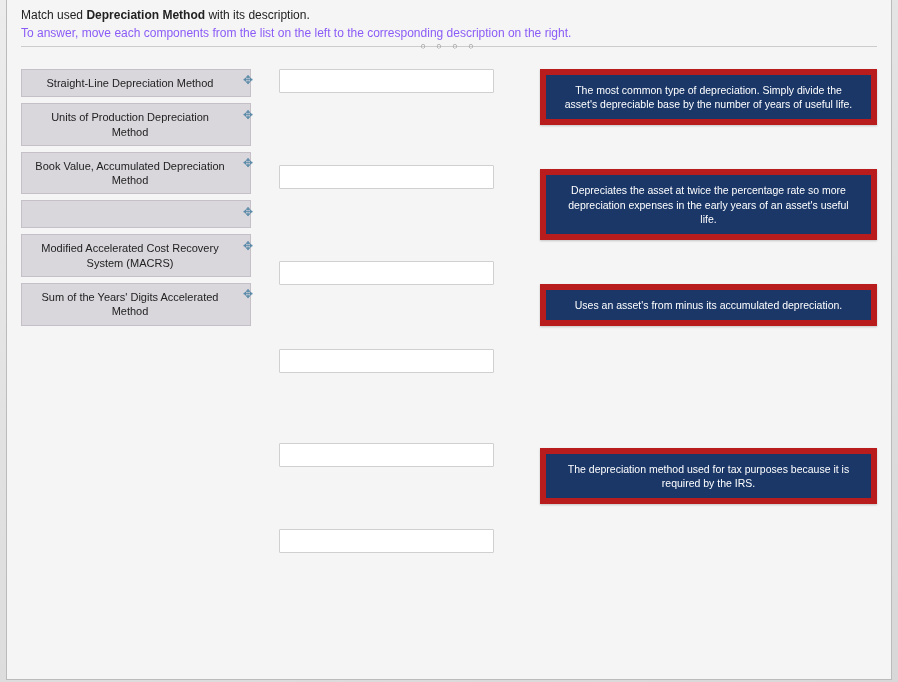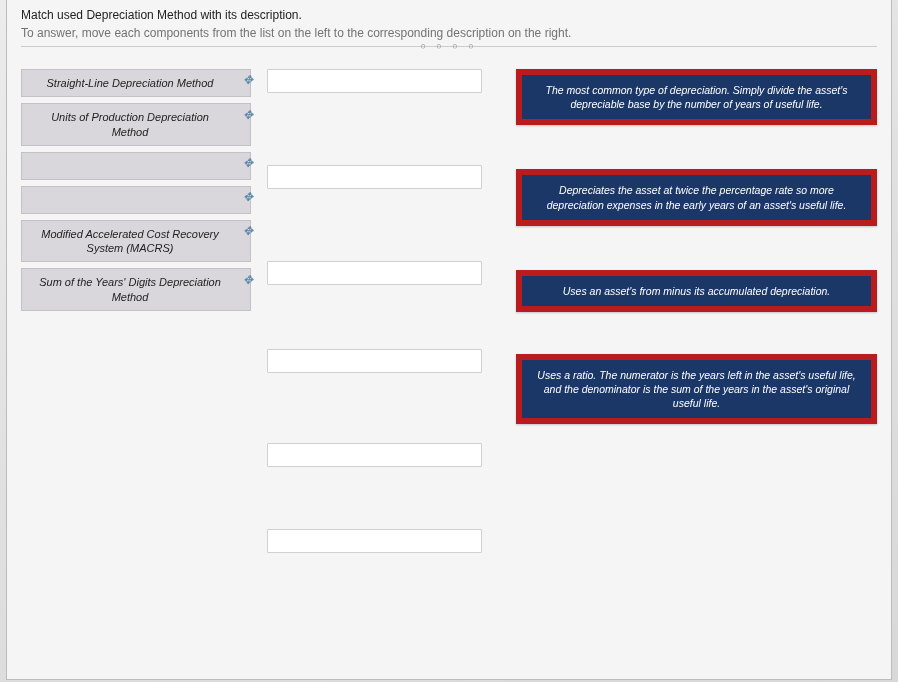--- a/index.html
+++ b/index.html
@@ -15,33 +15,32 @@
   .container {
     background: #f5f5f5;
     border: 1px solid #bbb;
     border-top: none;
     margin: 0 6px;
     min-height: 680px;
     padding: 8px 14px 0 14px;
     position: relative;
   }
   .instructions { font-size: 12px; color: #222; margin-bottom: 4px; }
-  .instructions b { font-weight: normal; }
-  .sub-instructions { font-size: 12px; color: #737373; margin-bottom: 6px; }
+  .instructions b { font-weight: bold; }
+  .sub-instructions { font-size: 12px; color: #8b5cf6; margin-bottom: 6px; }
   .divider { border-top: 1px solid #ccc; margin-top: 6px; position: relative; }
   .dots {
     position: absolute; left: 50%; top: -6px; transform: translateX(-50%);
     font-size: 9px; letter-spacing: 4px; color: #888;
   }
   .work-area {
     display: flex;
-    gap: 4px;
+    gap: 16px;
     margin-top: 22px;
     align-items: flex-start;
-    font-style: italic;
   }
   .left-col { width: 230px; flex-shrink: 0; }
   .drag-item {
     background: #d9d6dc;
     border: 1px solid #c5c0c8;
     margin-bottom: 6px;
     min-height: 28px;
     display: flex;
     align-items: center;
     justify-content: center;
@@ -110,31 +109,32 @@
     <div class="left-col">
       <div class="drag-item">
         <span>Straight-Line Depreciation Method</span>
         <span class="drag-handle">✥</span>
       </div>
       <div class="drag-item">
         <span>Units of Production Depreciation Method</span>
         <span class="drag-handle">✥</span>
       </div>
       <div class="drag-item">
+        <span>Book Value, Accumulated Depreciation Method</span>
         <span class="drag-handle">✥</span>
       </div>
       <div class="drag-item">
         <span class="drag-handle">✥</span>
       </div>
       <div class="drag-item">
         <span>Modified Accelerated Cost Recovery System (MACRS)</span>
         <span class="drag-handle">✥</span>
       </div>
       <div class="drag-item">
-        <span>Sum of the Years' Digits Depreciation Method</span>
+        <span>Sum of the Years' Digits Accelerated Method</span>
         <span class="drag-handle">✥</span>
       </div>
     </div>
 
     <div class="mid-col">
       <div style="height:0px"></div>
       <div class="drop-zone"></div>
       <div style="height:72px"></div>
       <div class="drop-zone"></div>
       <div style="height:72px"></div>
@@ -148,19 +148,19 @@
     </div>
 
     <div class="right-col">
       <div style="height:0px"></div>
       <div class="desc-box">The most common type of depreciation. Simply divide the asset's depreciable base by the number of years of useful life.</div>
       <div style="height:44px"></div>
       <div class="desc-box">Depreciates the asset at twice the percentage rate so more depreciation expenses in the early years of an asset's useful life.</div>
       <div style="height:44px"></div>
       <div class="desc-box">Uses an asset's from minus its accumulated depreciation.</div>
       <div style="height:42px"></div>
-      <div class="desc-box">Uses a ratio. The numerator is the years left in the asset's useful life, and the denominator is the sum of the years in the asset's original useful life.</div>
       <div style="height:40px"></div>
       <div style="height:40px"></div>
+      <div class="desc-box">The depreciation method used for tax purposes because it is required by the IRS.</div>
     </div>
 
   </div>
 </div>
 
 </body></html>

